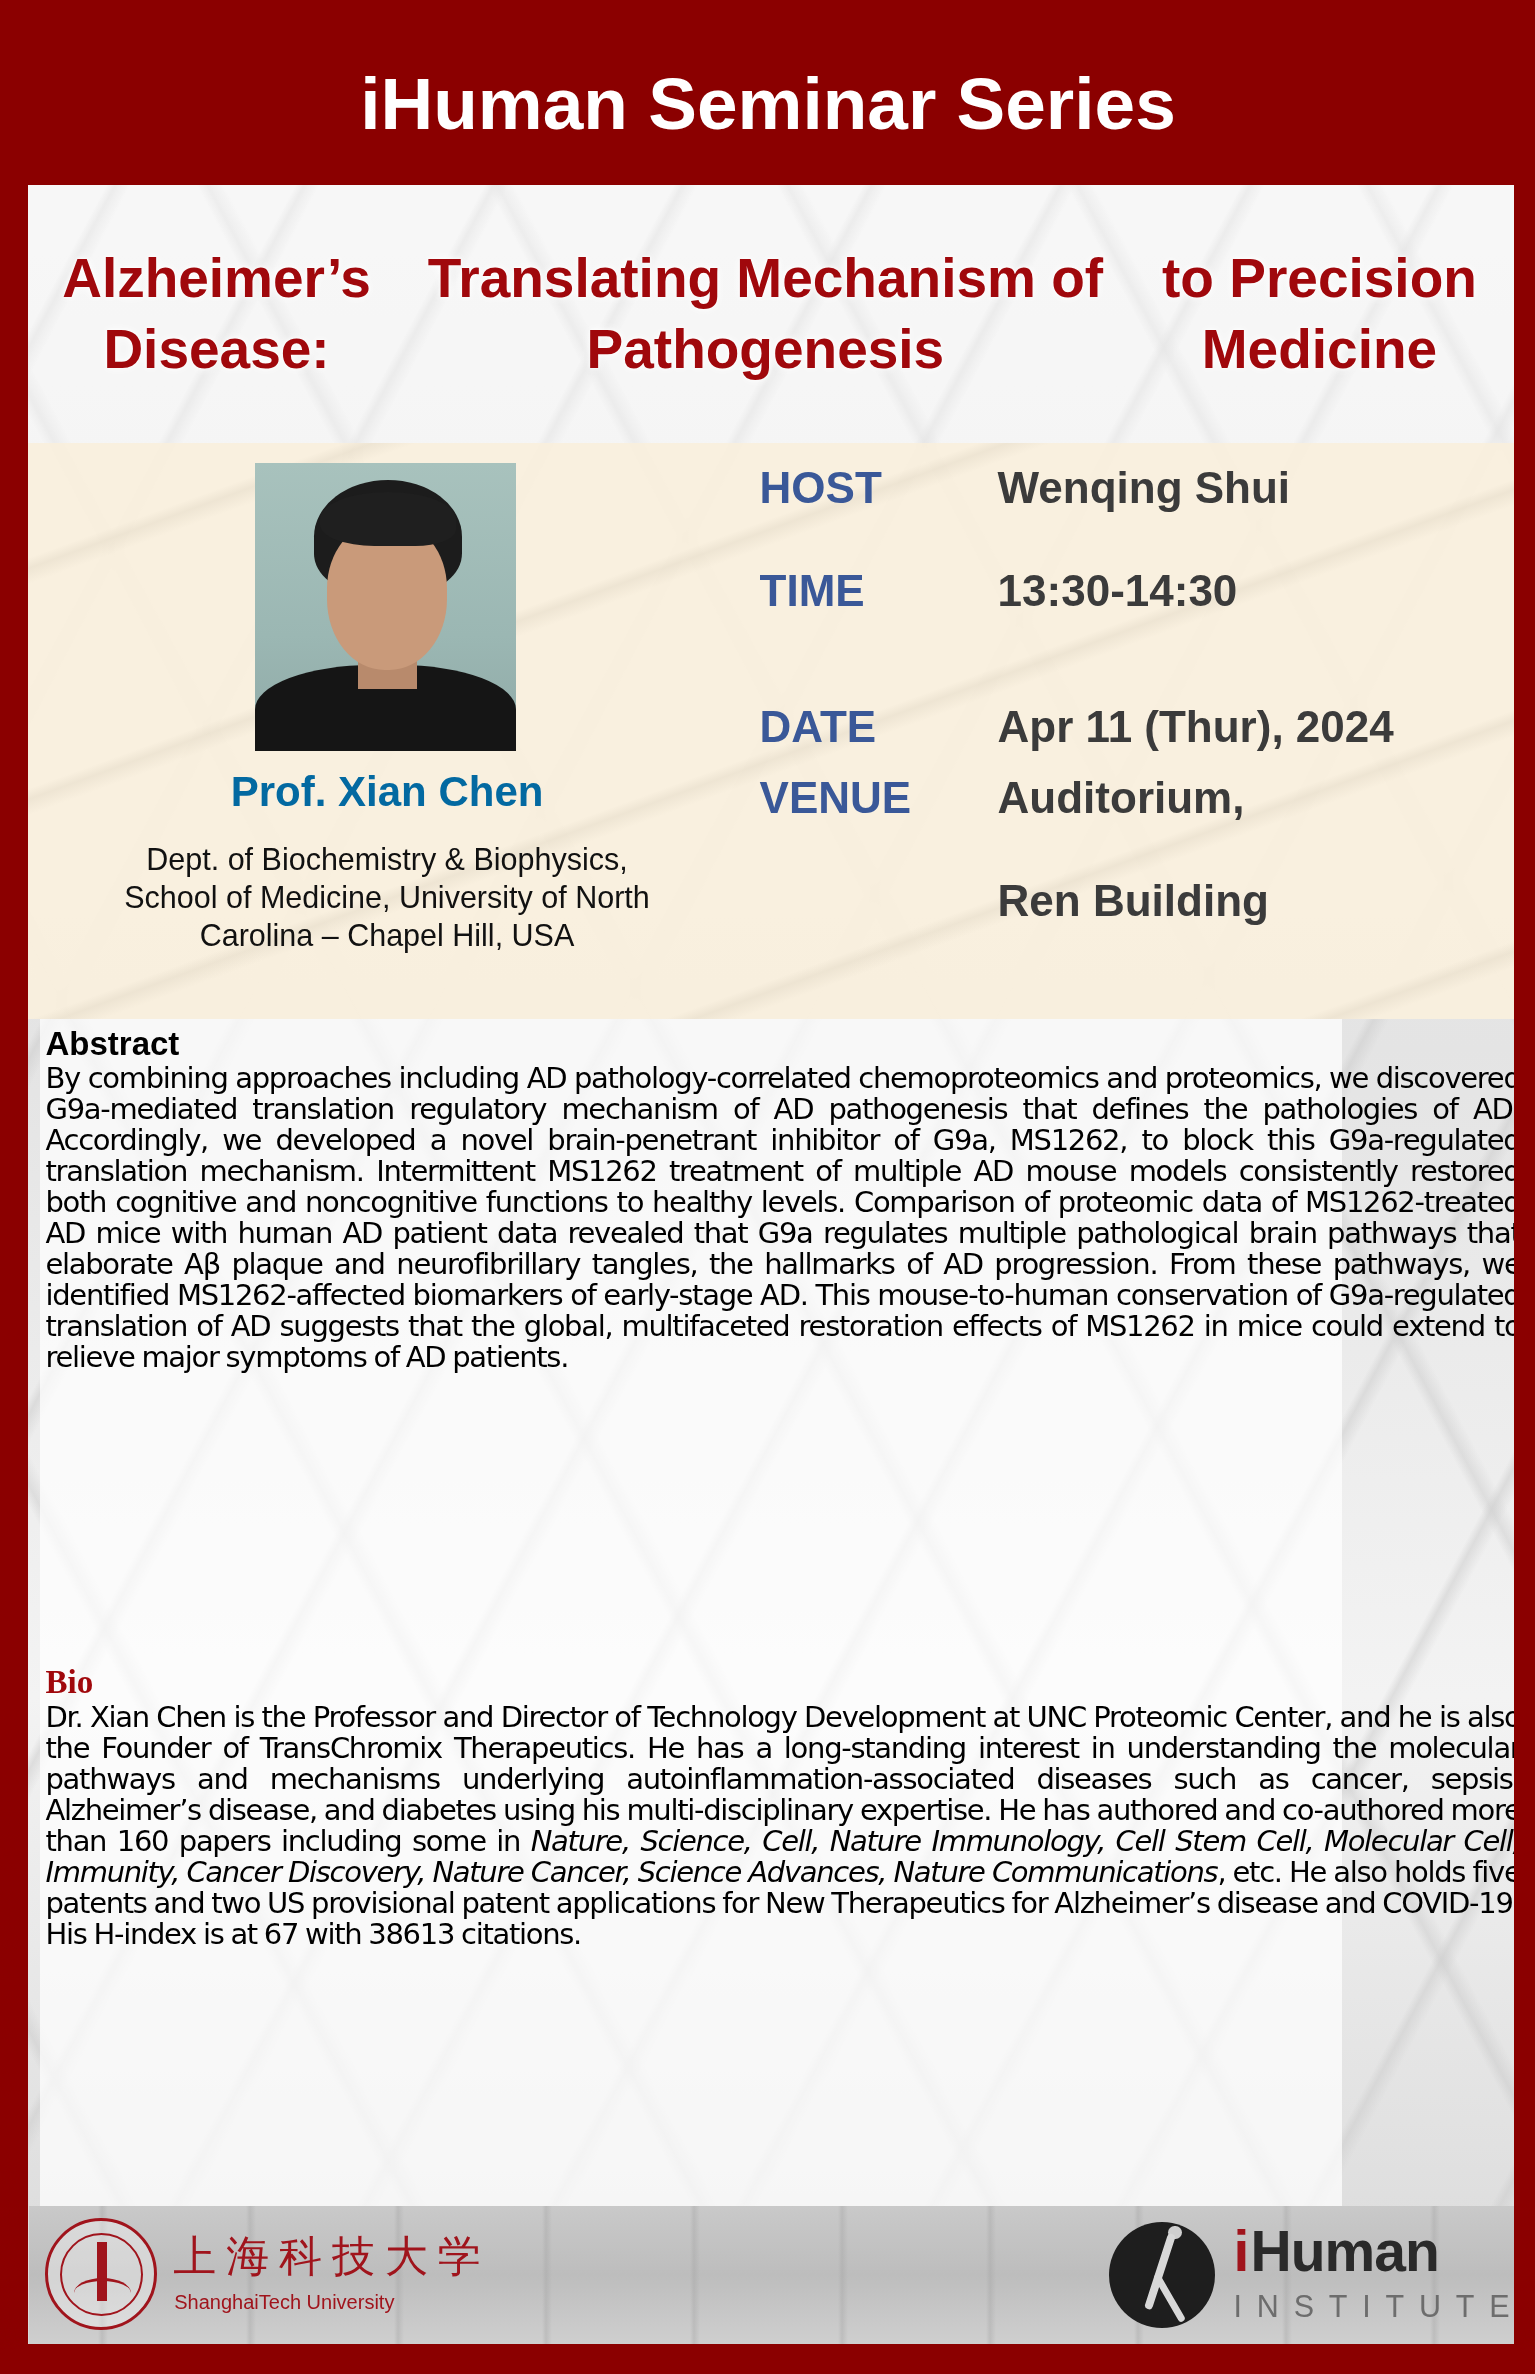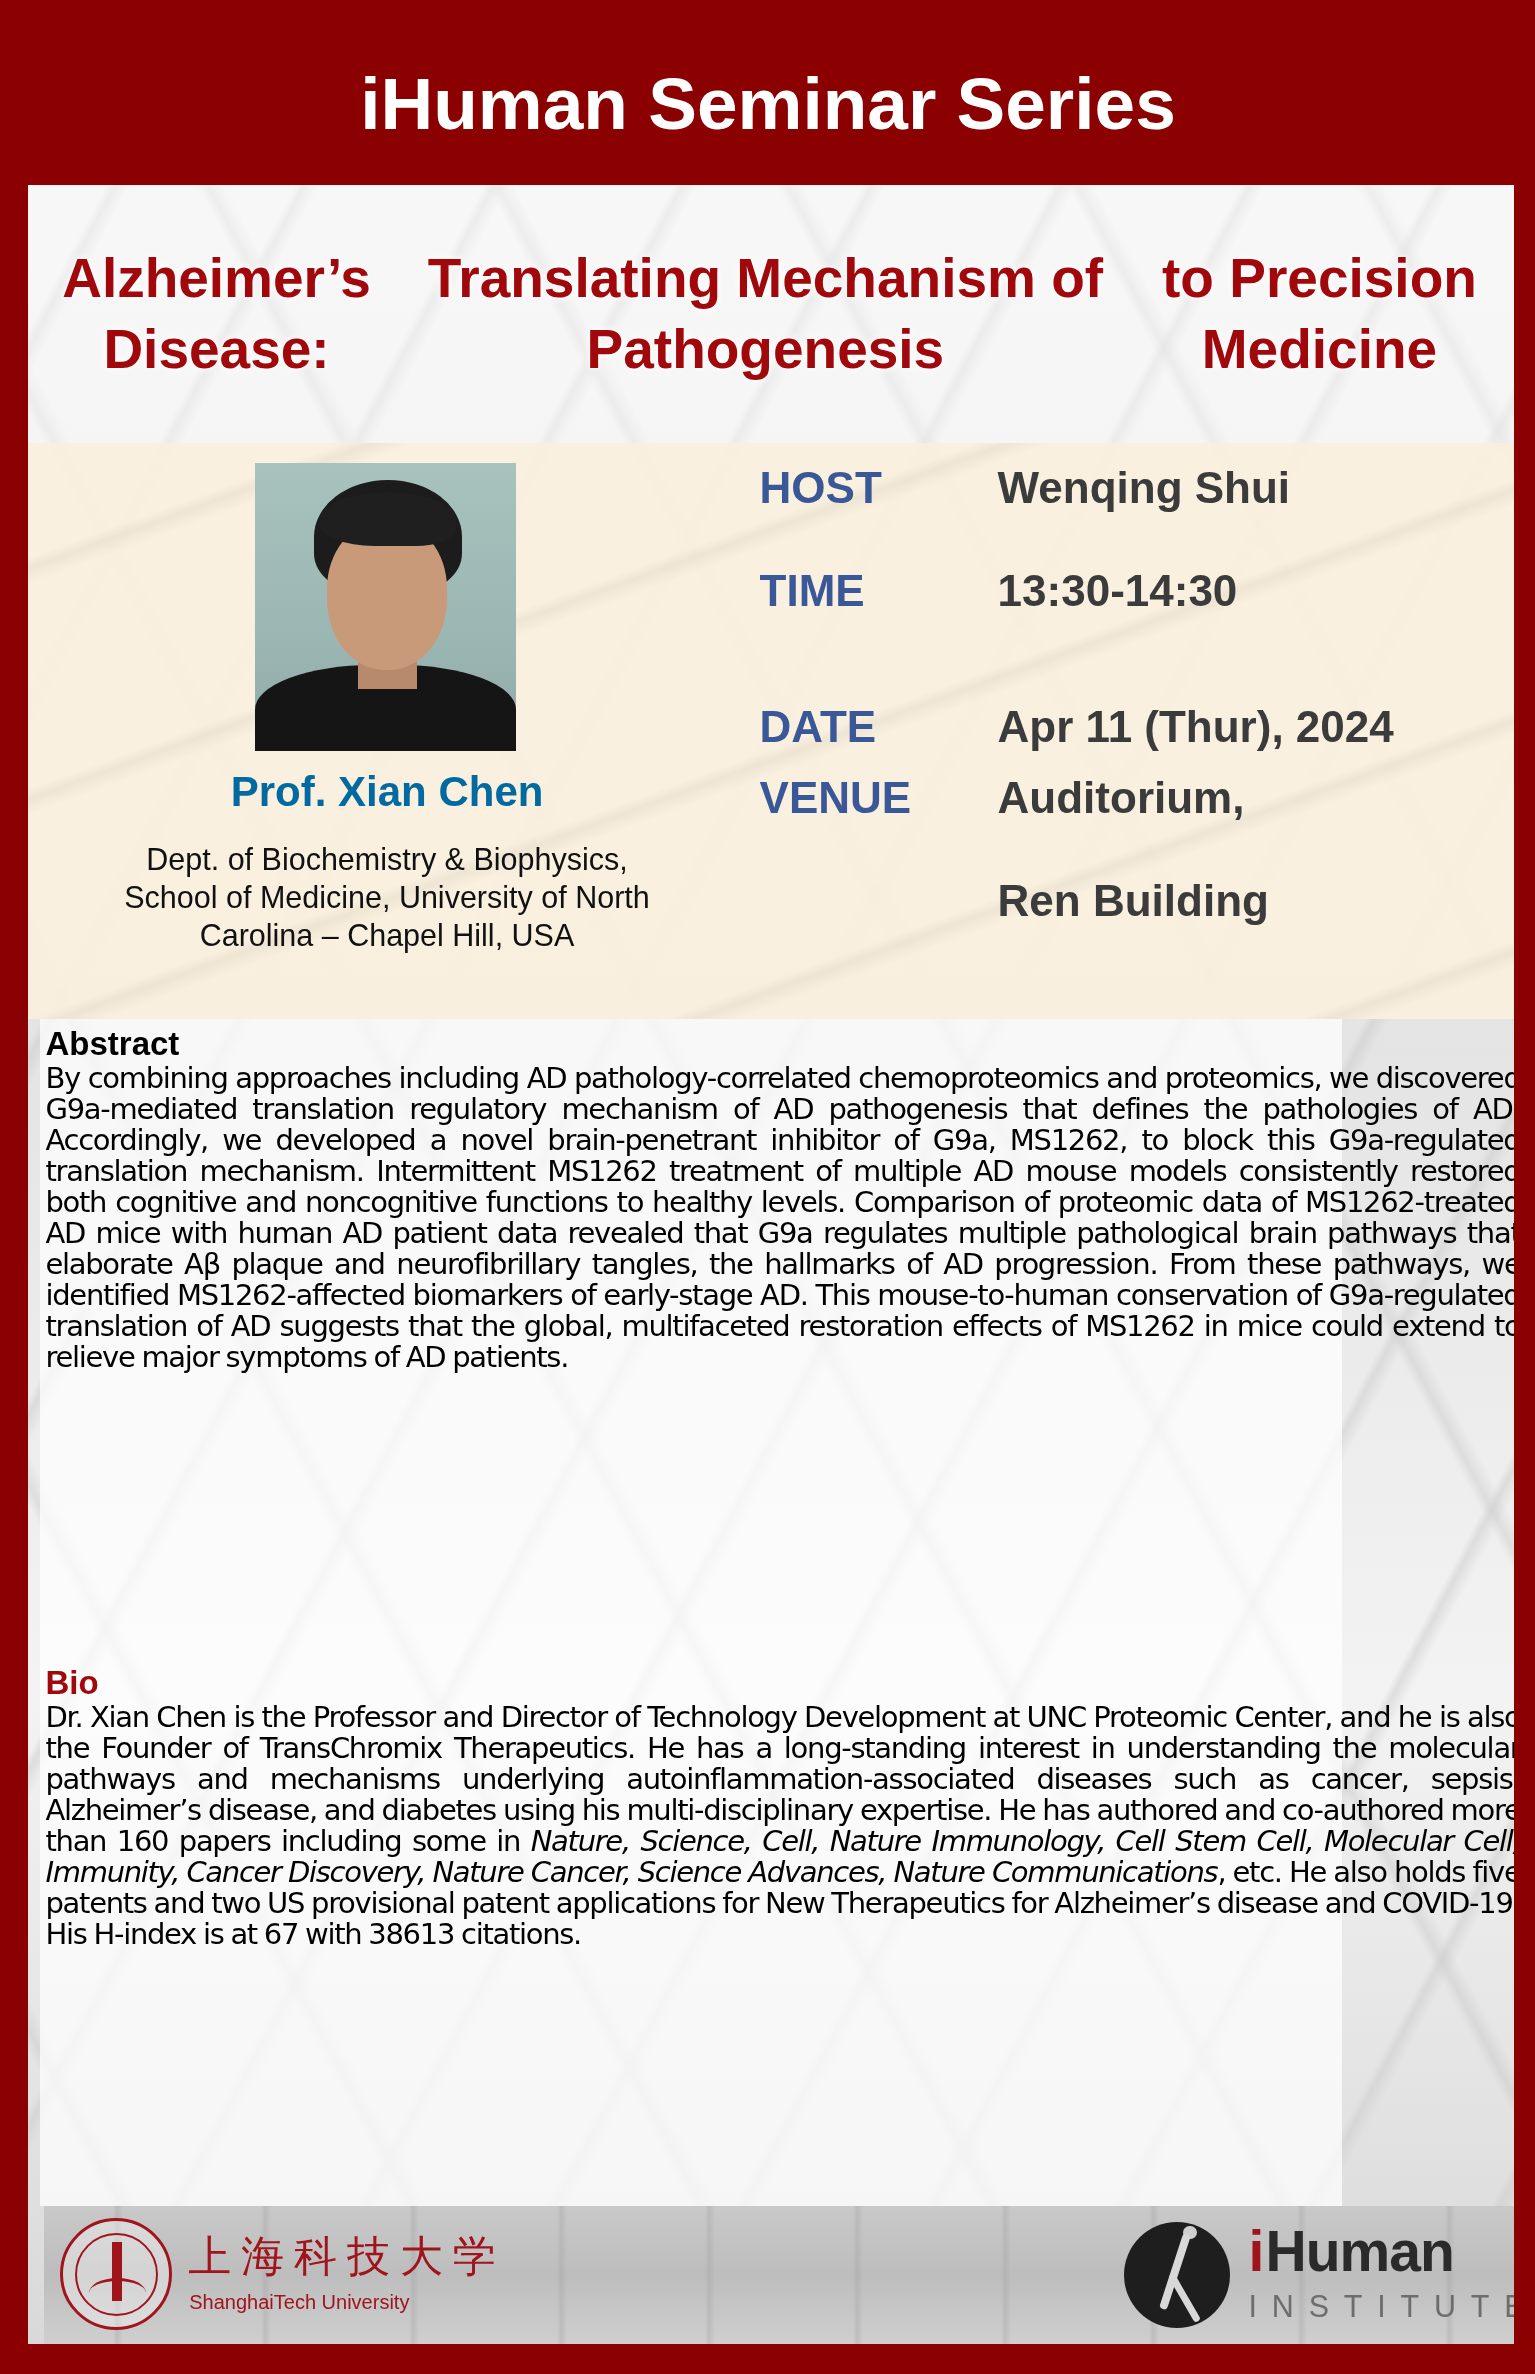--- a/index.html
+++ b/index.html
@@ -79,30 +79,30 @@
   }
 
   .text-panel {
     position: absolute; left: 12px; top: 834px; width: 1302px; height: 1187px;
     background: rgba(255,255,255,0.72);
   }
   .section-heading {
     position: absolute; left: 5.9px; font-family: "Liberation Sans", sans-serif; font-weight: bold;
     font-size: 33px; color: #000000;
   }
-  .section-heading.bio { color: #a0080c; }
+  .section-heading.bio { color: #a0080c; font-family: Liberation Serif, serif; }
   .body-text {
     position: absolute; left: 5.9px; width: 1475px;
     font-family: "DejaVu Sans", sans-serif; font-size: 29px; line-height: 31px;
     color: #000000; text-align: justify; letter-spacing: -1.3px; word-spacing: -1px;
   }
   .body-text i { font-style: italic; }
 
   .footer-area {
-    position: absolute; left: 16px; top: 2021px; width: 1486px; height: 138px;
+    position: absolute; left: 1px; top: 2021px; width: 1486px; height: 138px;
     background:
       repeating-linear-gradient(90deg, rgba(255,255,255,0) 0px, rgba(255,255,255,0) 69px, rgba(160,160,160,0.35) 73px, rgba(255,255,255,0) 79px, rgba(255,255,255,0) 148px),
       linear-gradient(180deg, #c9c9c9 0%, #bdbdbd 50%, #cfcfcf 100%);
   }
 
   .shanghaitech-logo { position: absolute; left: 16.7px; top: 7.9px; width: 374px; height: 122px; }
   .seal {
     position: absolute; left: 0; top: 3.9px; width: 112px; height: 112px; border-radius: 50%;
     border: 3px solid #a0141c; background: rgba(255,255,255,0.35);
   }

